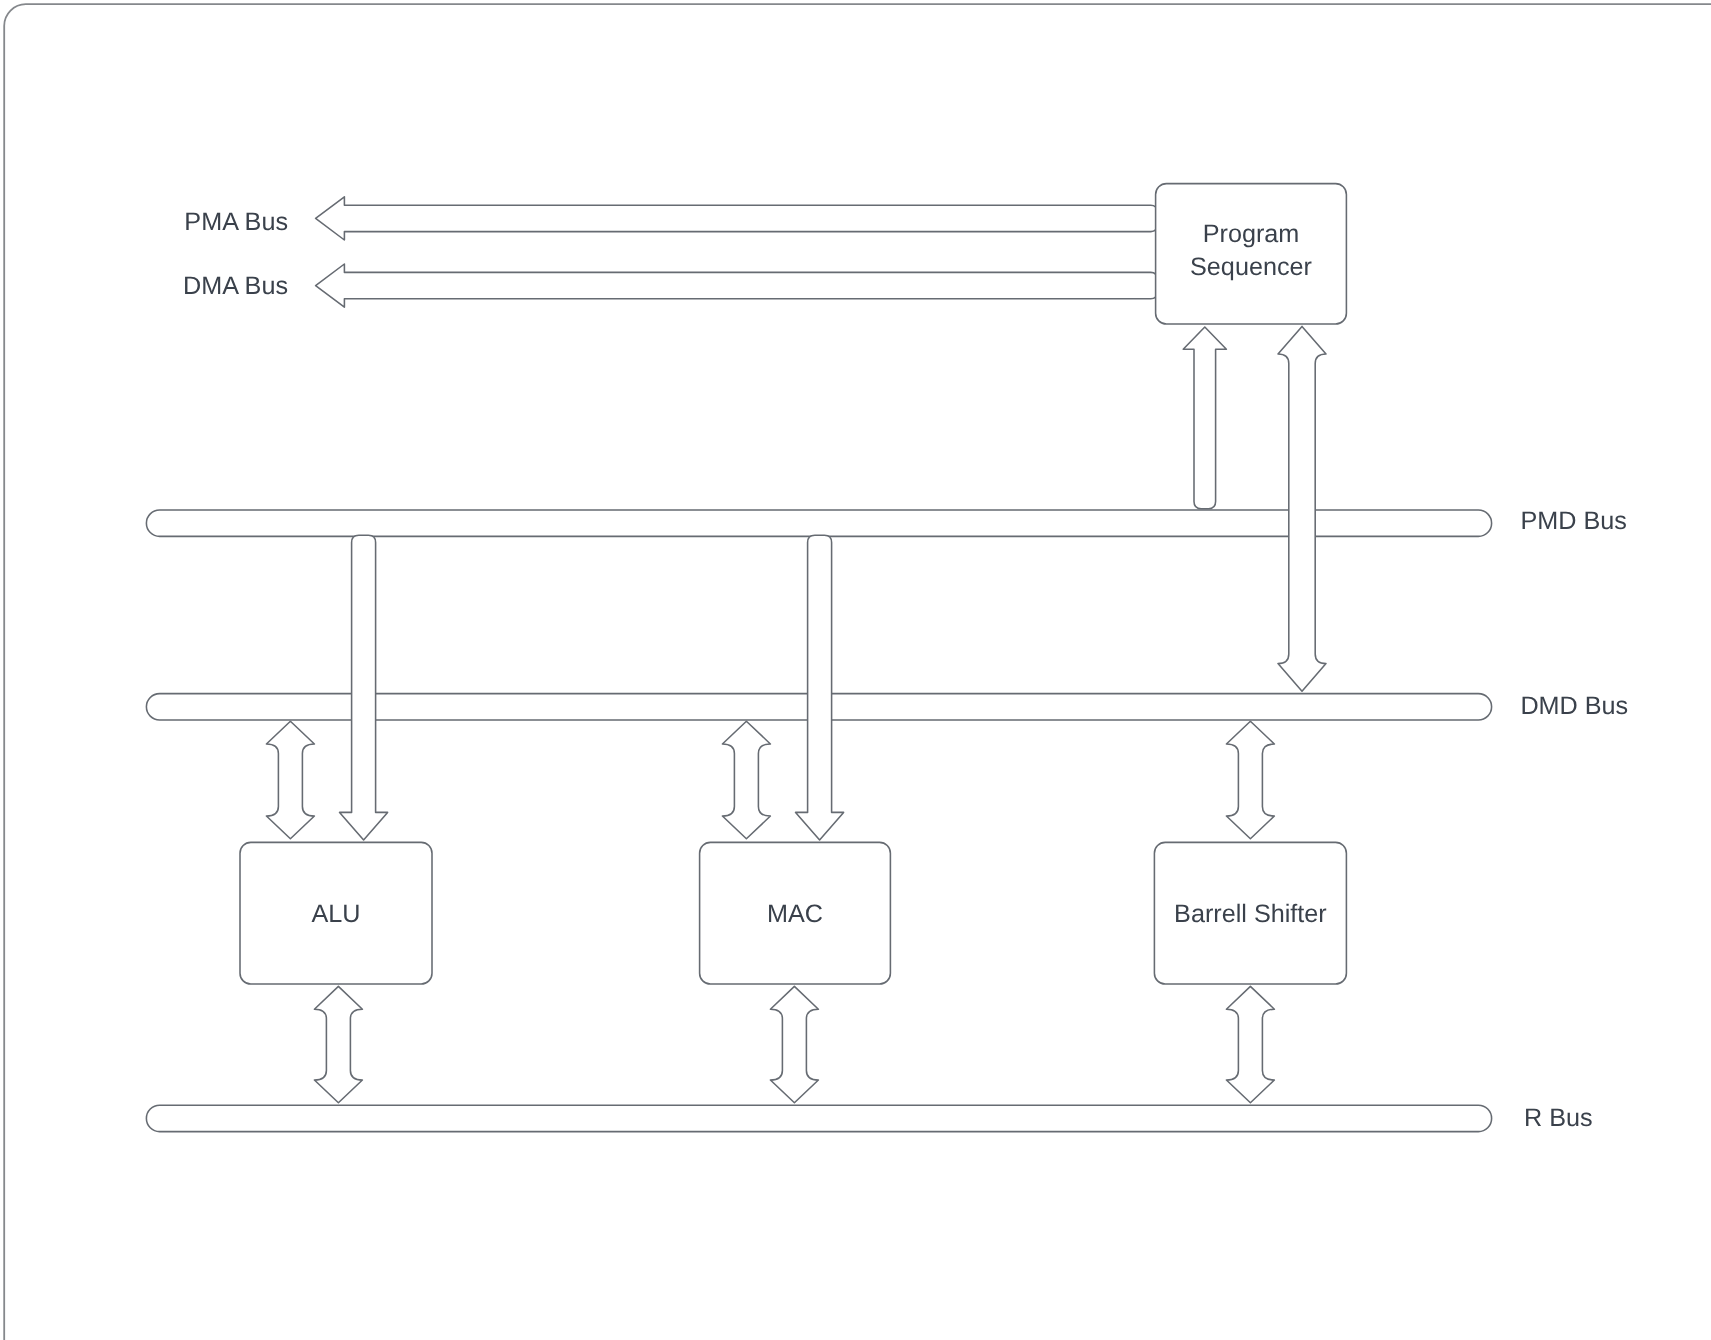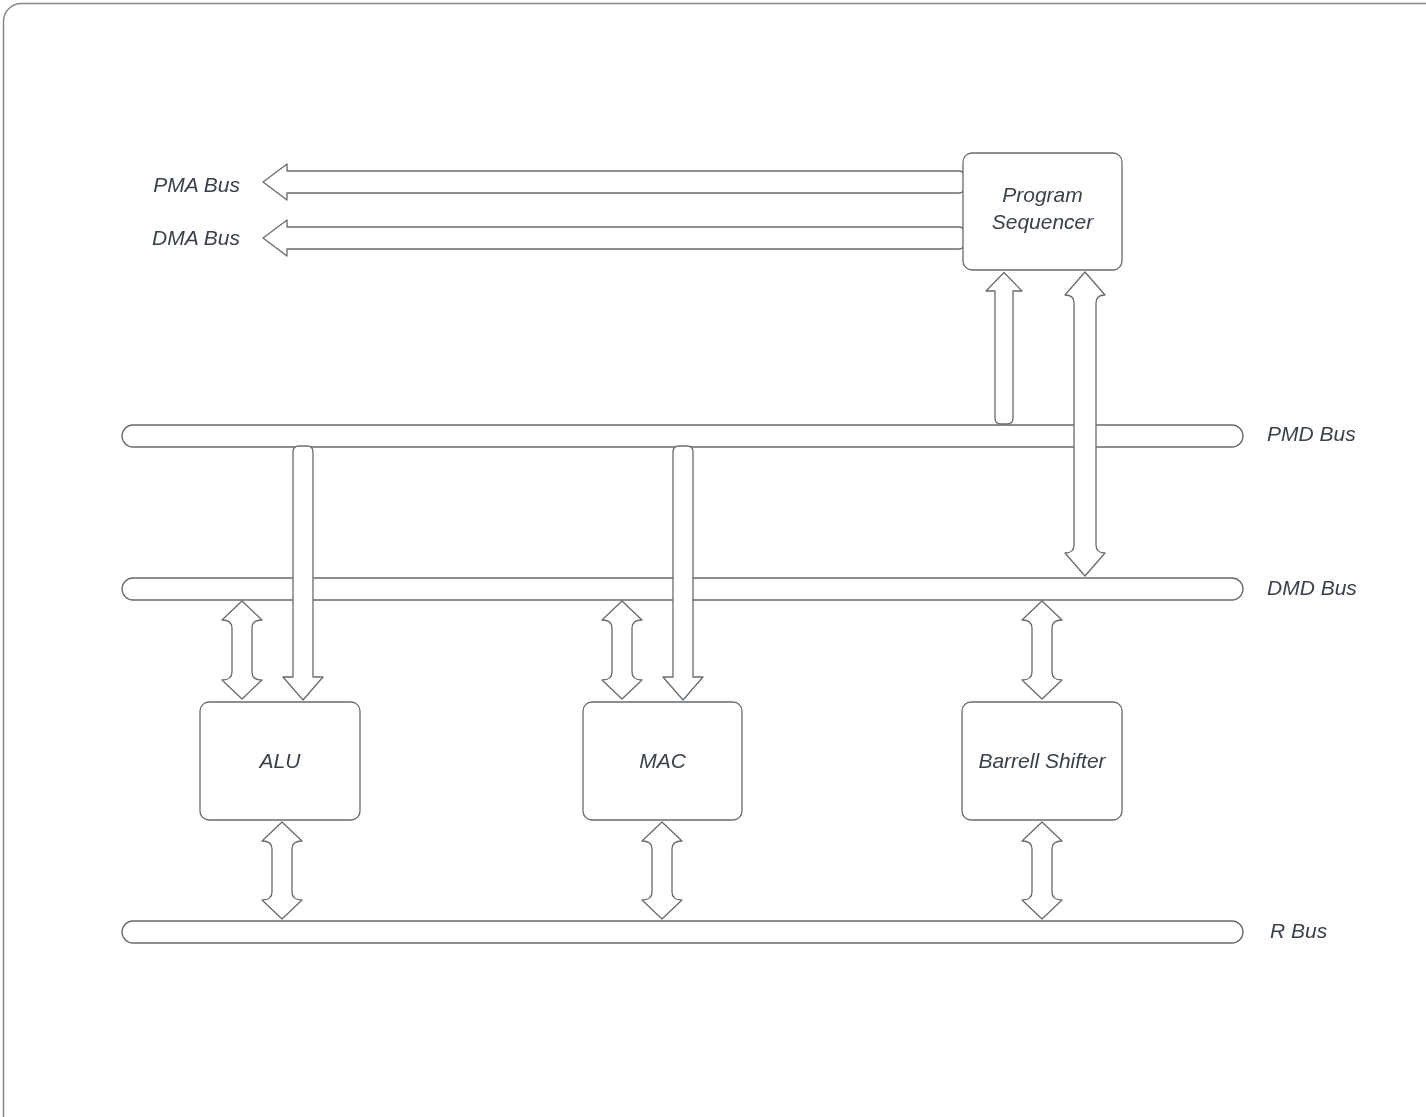--- a/index.html
+++ b/index.html
@@ -7,21 +7,21 @@
     --label-text:#3a414b;
     --background:#ffffff;
     --page-border:#85888c;
   }
   html,body{
     margin:0;padding:0;
     width:1426px;height:1117px;
     background:var(--background);
     overflow:hidden;
   }
-  .canvas-wrap{position:absolute;left:0;top:0;width:1426px;height:1117px;font-style:italic;}
+  .canvas-wrap{position:absolute;left:0;top:0;width:1426px;height:1117px;}
   svg{display:block;}
   .page-border{fill:none;stroke:var(--page-border);stroke-width:1.5;}
   .bar{fill:#ffffff;stroke:var(--shape-stroke);stroke-width:1.3;}
   .box{fill:#ffffff;stroke:var(--shape-stroke);stroke-width:1.3;}
   .arrow{fill:#ffffff;stroke:var(--shape-stroke);stroke-width:1.3;stroke-linejoin:round;}
   .lbl{
     font-family:"Liberation Sans",sans-serif;
     font-size:21px;
     fill:var(--label-text);
   }

